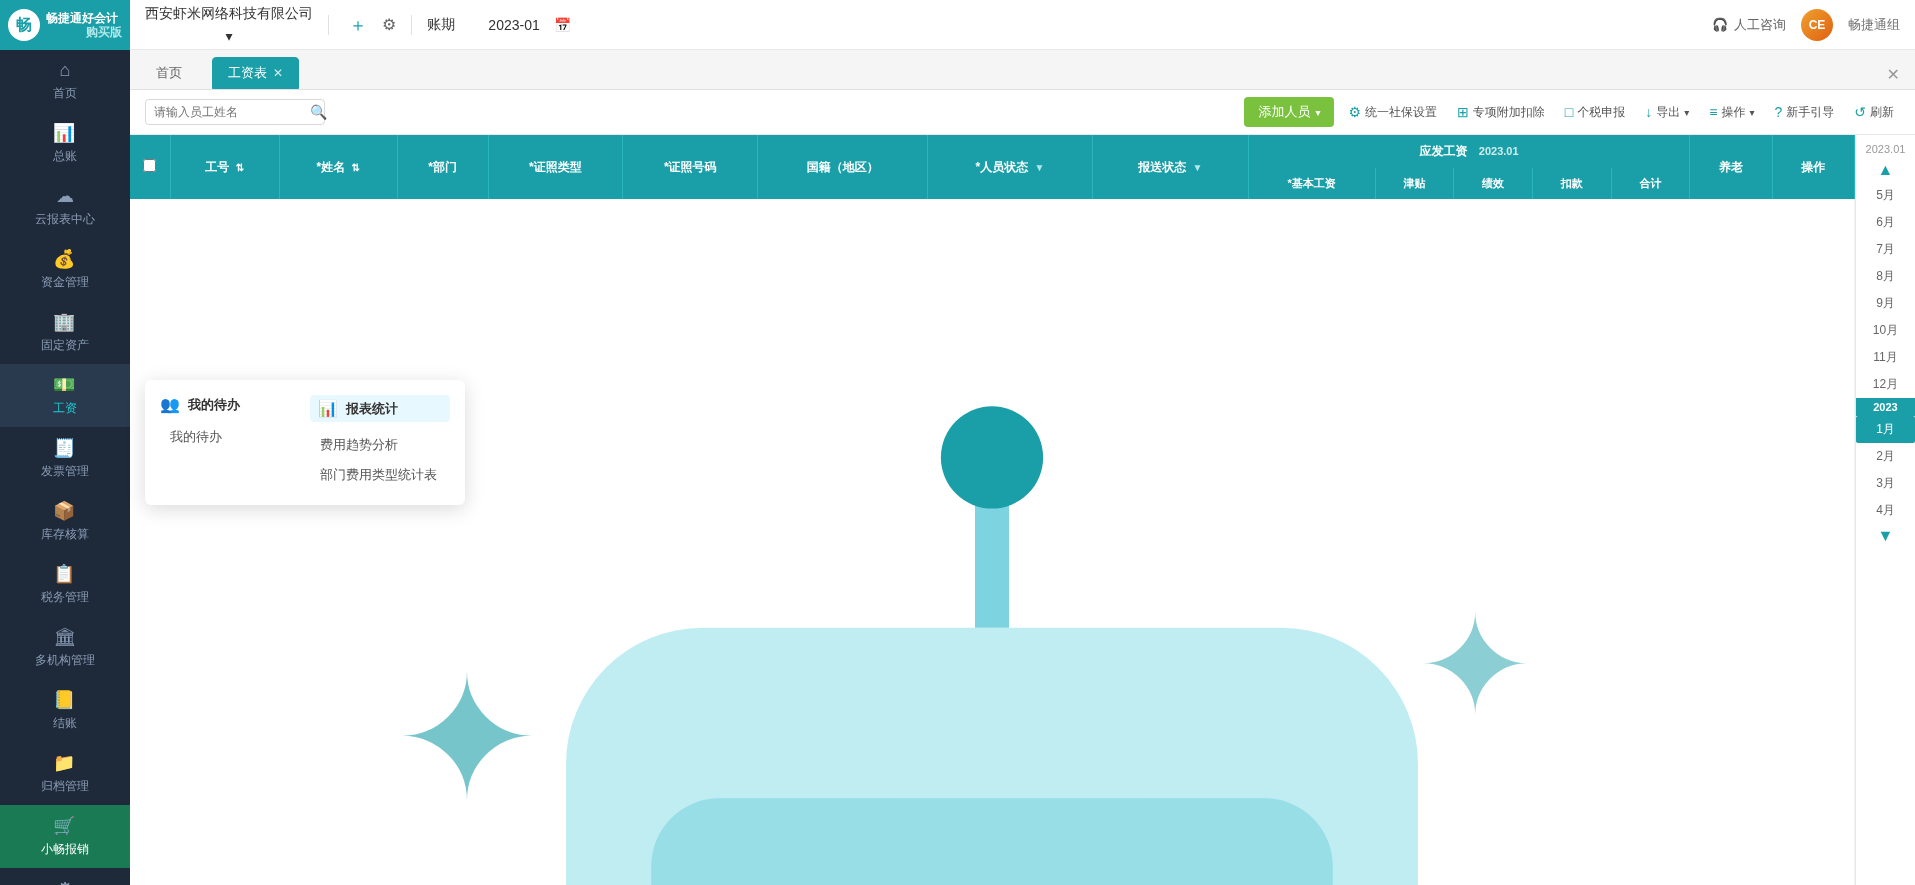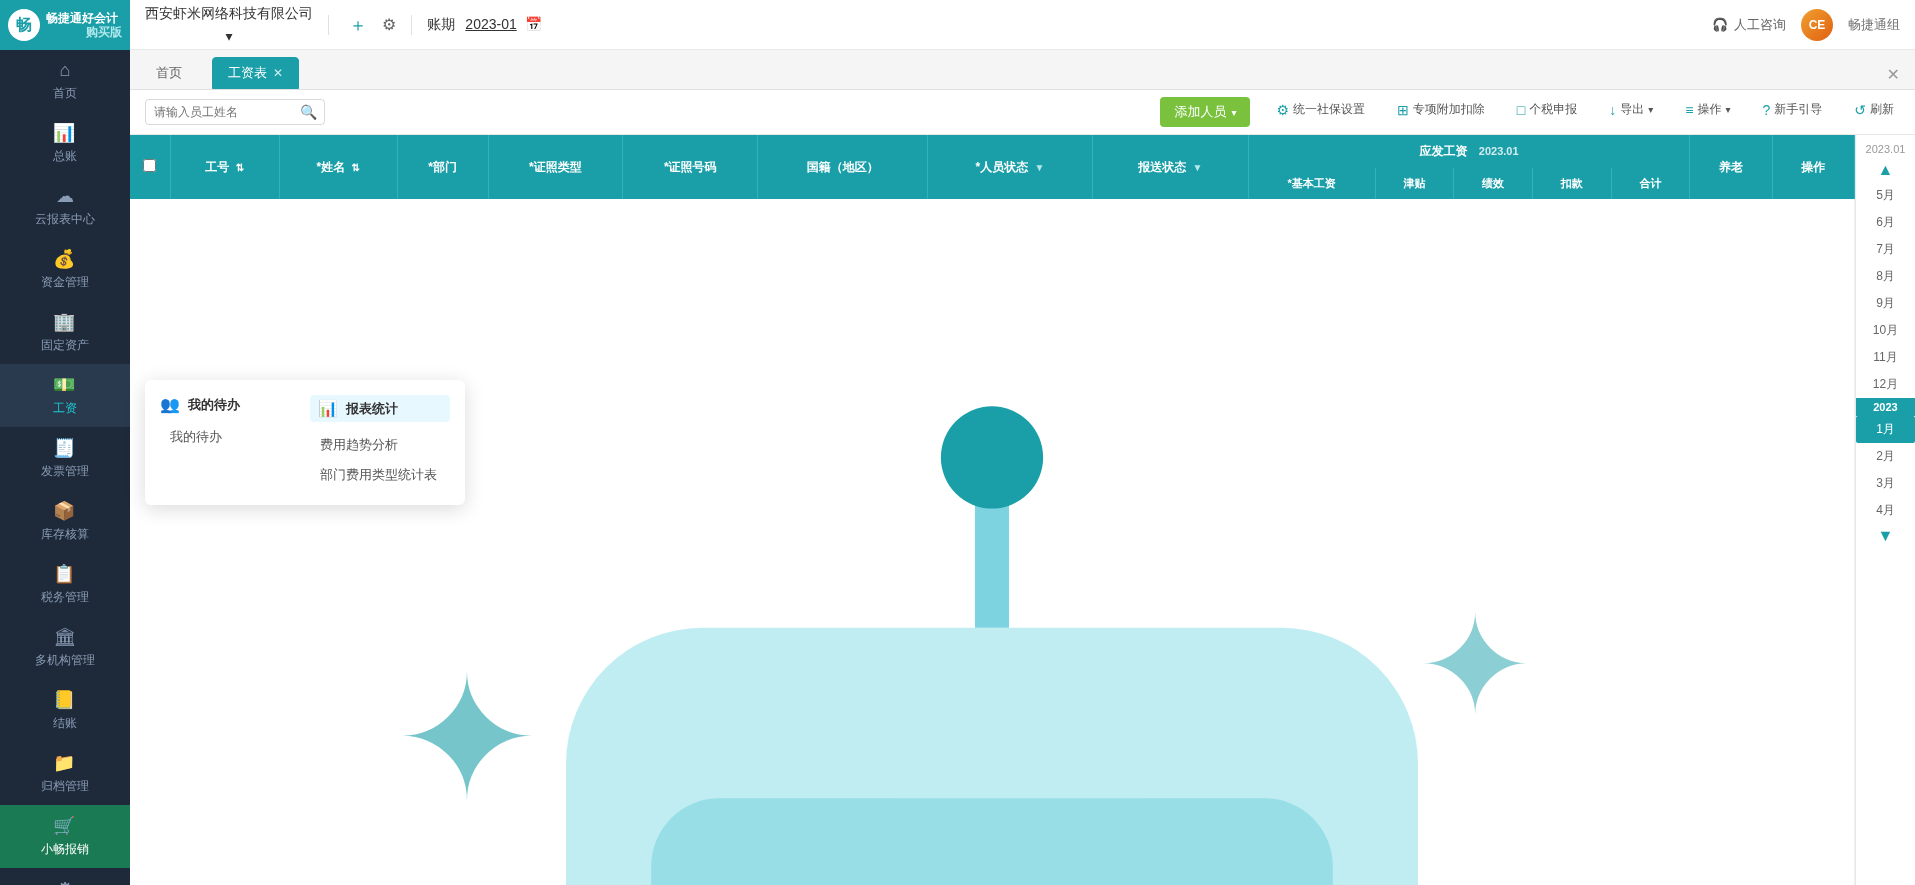--- a/index.html
+++ b/index.html
@@ -82,21 +82,22 @@
       cursor: pointer;
       padding: 2px 5px;
     }
     .topbar-gear {
       color: #666;
       font-size: 16px;
       cursor: pointer;
     }
     .topbar-period {
       display: flex;
-      gap: 5px;
+      align-items: center;
+      gap: 11px;
       font-size: 14px;
       color: #333;
     }
     .topbar-period-icon { color: #1a9fa8; font-size: 14px; }
     .topbar-right {
       margin-left: auto;
       display: flex;
       align-items: center;
       gap: 15px;
     }
@@ -148,33 +149,33 @@
       padding: 0 15px;
       gap: 10px;
       border-bottom: 1px solid #e8e8e8;
     }
     .search-box {
       display: flex;
       align-items: center;
       border: 1px solid #d9d9d9;
       border-radius: 4px;
       padding: 4px 8px;
-      gap: 6px;
+      gap: 16px;
       width: 180px;
     }
     .search-input {
       border: none;
       outline: none;
       font-size: 12px;
       color: #999;
       width: 140px;
       background: transparent;
     }
     .search-icon { color: #999; font-size: 14px; cursor: pointer; }
-    .toolbar-right { margin-left: auto; display: flex; align-items: flex-start; gap: 20px; }
+    .toolbar-right { margin-left: auto; display: flex; align-items: center; gap: 8px; }
     .btn-add {
       background: #7ac23e;
       color: white;
       border: none;
       border-radius: 4px;
       padding: 6px 14px;
       font-size: 13px;
       cursor: pointer;
       display: flex; align-items: center; gap: 5px;
     }
@@ -383,21 +384,21 @@
     <div class="topbar-company">
       <span>西安虾米网络科技有限公司</span>
       <span>▾</span>
     </div>
     <div class="topbar-divider"></div>
     <span class="topbar-plus">＋</span>
     <span class="topbar-gear">⚙</span>
     <div class="topbar-divider"></div>
     <div class="topbar-period">
       <span>账期</span>
-      <span style="margin-left:5px;text-decoration:underline;">2023-01</span>
+      <span style="margin-left:22px;">2023-01</span>
       <span class="topbar-period-icon" style="margin-left:4px;">📅</span>
     </div>
     <div class="topbar-right">
       <div class="topbar-service">
         <span>🎧</span>
         <span>人工咨询</span>
       </div>
       <div class="topbar-avatar">
         <span>CE</span>
       </div>

